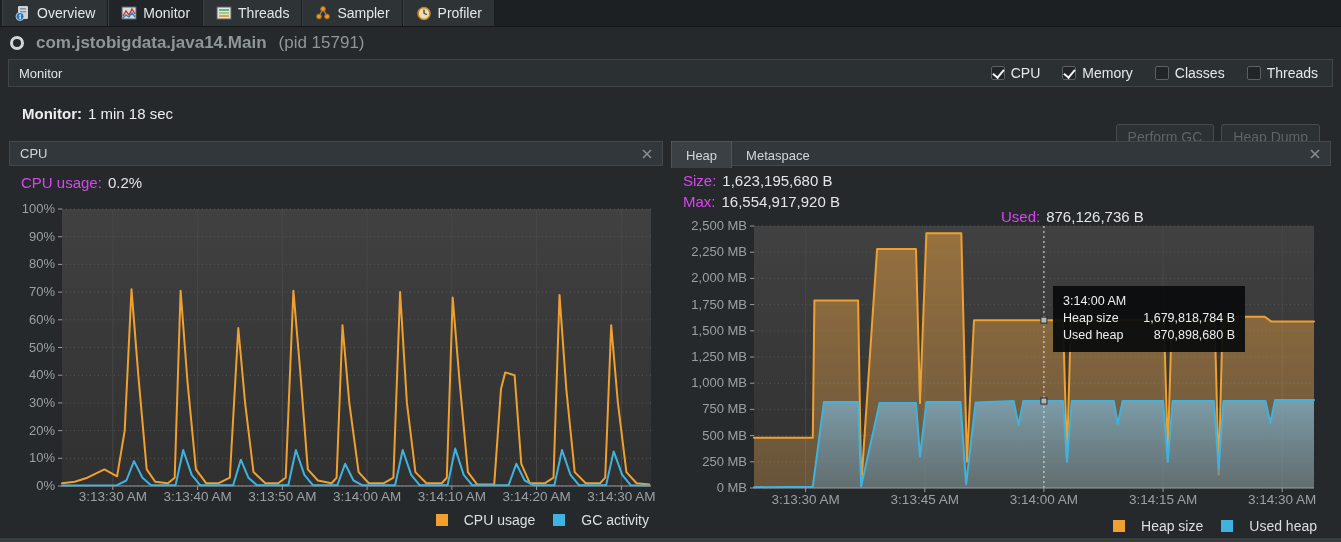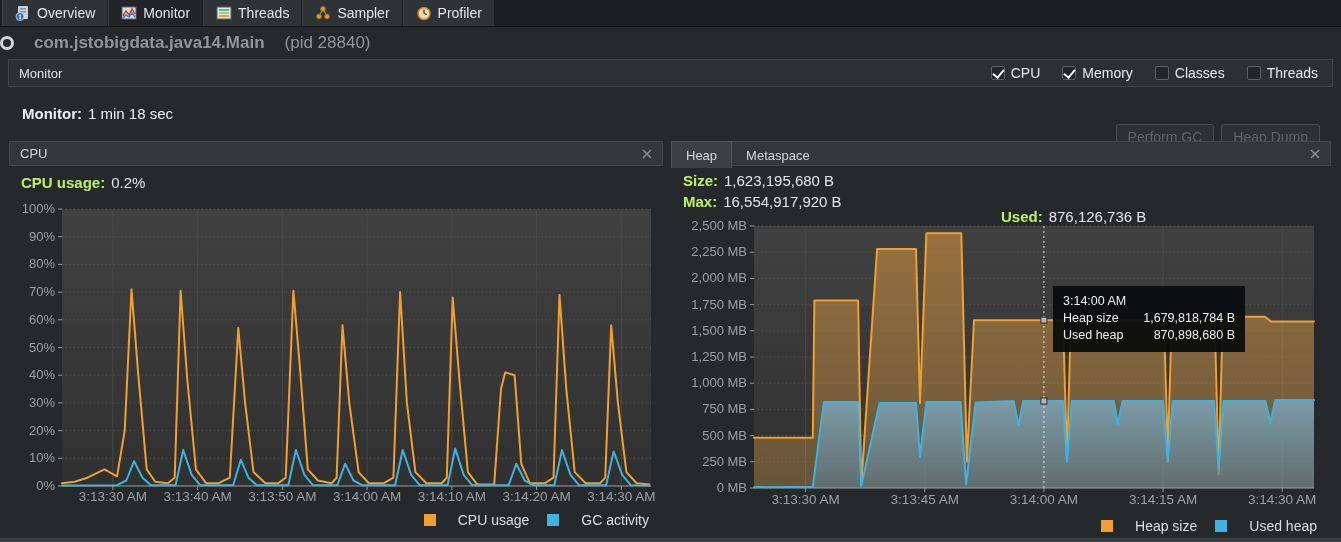--- a/index.html
+++ b/index.html
@@ -11,21 +11,21 @@
   .tabbar { height:27px; background:#1d2023; display:flex; align-items:stretch;
     border-bottom:1px solid #141618; padding-left:2px; }
   .tab { display:inline-flex; align-items:center; gap:6px; padding:0 12px;
     background:#2e3336; border-right:1px solid #1a1d1f; border-left:1px solid #3a4043;
     font-size:14px; color:#e4e6e7; cursor:default; }
   .tab.selected { background:#212528; }
   .tab svg { display:block; }
 
   
   .title-row { height:31px; background:#26292c; display:flex; align-items:center;
-    gap:20px; }
+    padding-left:10px; gap:12px; }
   .run-icon { width:14px; height:14px; border:3px solid #d3d6d8; border-radius:50%;
     background:transparent; flex:0 0 auto; }
   .app-title { font-size:17px; font-weight:bold; color:#8f969a; }
   .app-pid { font-size:17px; color:#8f969a; font-weight:normal; }
 
   
   .toolbar-wrap { padding:1px 8px 0 8px; }
   .toolbar { height:28px; background:#2b3033; border:1px solid #3f4549;
     display:flex; align-items:center; padding:0 10px; font-size:13px; color:#e2e4e5; }
   .toolbar .spacer { flex:1; }
@@ -58,30 +58,30 @@
   .phead.tabs { padding:0; align-items:stretch; }
   .htab { display:flex; align-items:center; padding:13px 14px; font-size:13px; color:#d3d6d8; cursor:default; }
   .htab.selected { background:#3b4045; border-right:1px solid #50555a; margin:-1px 0 0 -1px;
     border-left:1px solid #50555a; border-top:1px solid #50555a; }
   .phead.tabs .spacer { flex:1; }
   .phead.tabs .close-x { align-self:center; margin-right:8px; }
 
   .pstats { padding:8px 12px 2px 12px; position:relative; }
   .stat-abs { position:absolute; top:8px; left:330px; white-space:nowrap;margin-top:36px; }
   .stat { font-size:15px; color:#e3e5e6; white-space:nowrap; display:inline-block; }
-  .stat b { font-weight:bold; color:#bef264; margin-right:6px; }
+  .stat b { font-weight:normal; color:#d946ef; margin-right:6px; }
   .pstats .row2 { margin-top:3px; }
   .cpu .pstats { height:36px; }
   .heap .pstats { height:54px; padding-top:6px; }
   .heap .stat-abs { top:6px; }
 
   .chart-wrap { position:relative; }
   .legend { display:flex; justify-content:flex-end; gap:18px; padding:2px 14px 0 0;
     font-size:14px; color:#dcdfe0; }
-  .litem { display:inline-flex; align-items:center; gap:22px; }
+  .litem { display:inline-flex; align-items:center; gap:16px; }
   .litem i { width:12px; height:12px; display:inline-block; }
 
   .tooltip { position:absolute; left:382px; top:66px; width:192px;
     background:rgba(10,12,13,0.94); color:#eceeef; font-size:12.5px;
     padding:7px 10px 8px 10px; line-height:17px; }
   .tooltip .trow { display:flex; justify-content:space-between; gap:10px; }
 
   .footer-strip { margin-top:auto; height:4px; background:#383d40; }
 </style>
 </head>
@@ -144,21 +144,21 @@
         <line x1="8" y1="8.5" x2="11" y2="9.5" stroke="#3a3a3a" stroke-width="1.3"></line>
       </svg>
         </span>
       <span>Profiler</span>
     </div>
   </div>
 
   <div class="title-row">
     <span class="run-icon"></span>
     <span class="app-title">com.jstobigdata.java14.Main</span>
-    <span class="app-pid">(pid 28840)</span>
+    <span class="app-pid">(pid 15791)</span>
   </div>
 
   <div class="toolbar-wrap">
     <div class="toolbar">
       <span>Monitor</span>
       <span class="spacer"></span>
       <span class="cbgroup">
         <label class="cb checked">
           <span class="box"></span>
           <span>CPU</span>

